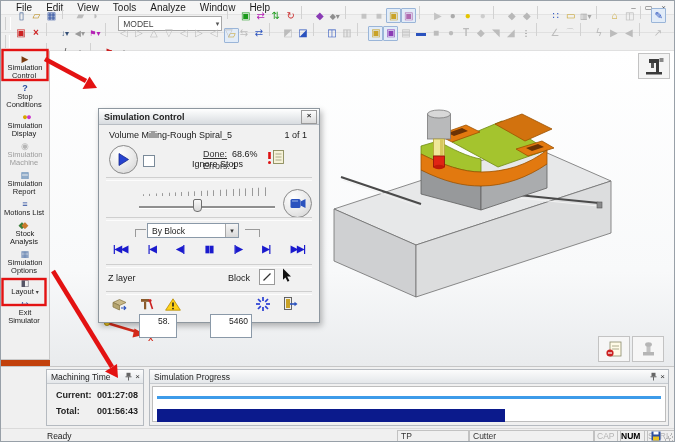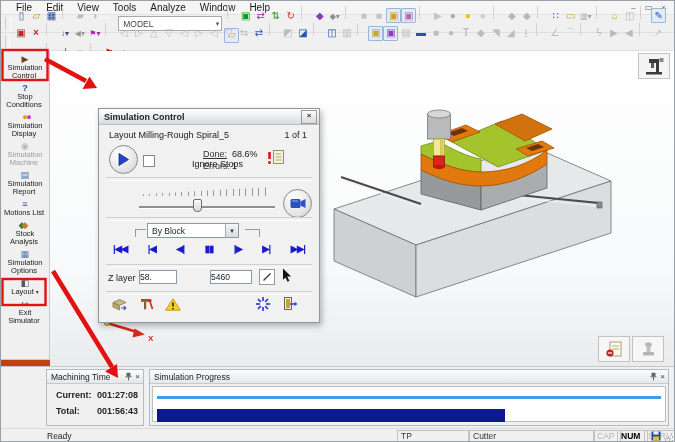--- a/index.html
+++ b/index.html
@@ -58,22 +58,22 @@
   .thumb{position:absolute;top:90px;width:9px;height:13px;background:linear-gradient(#fafafa,#d8d8d8);
          border:1px solid #6f6f6f;border-radius:2px 2px 4px 4px;box-sizing:border-box;}
   .bracket{position:absolute;top:120px;width:10px;height:7px;border-top:1px solid #9a9a9a;}
   .bracket.l{border-left:1px solid #9a9a9a;} .bracket.r{border-right:1px solid #9a9a9a;}
   .dcombo{position:absolute;left:48px;top:114px;width:92px;height:15px;background:#fff;border:1px solid #8a99a8;
           display:flex;align-items:center;font-size:8.5px;padding-left:4px;box-sizing:border-box;}
   .dcombo .btn{margin-left:auto;width:12px;height:100%;background:linear-gradient(#f6f6f6,#d9d9d9);
                border-left:1px solid #a8a8a8;display:flex;align-items:center;justify-content:center;font-size:7px;color:#333;}
   .pb-row{position:absolute;left:14px;right:14px;top:134px;display:flex;justify-content:space-between;}
   .pb{color:#1a1acd;font-size:9.5px;font-weight:bold;letter-spacing:-1px;cursor:default;}
-  .dinput{position:absolute;height:14px;background:#fff;border:1px solid #8a99a8;font-size:8.5px;
-          padding:0 0;box-sizing:border-box;line-height:12px;}
+  .dinput{position:absolute;height:24px;background:#fff;border:1px solid #8a99a8;font-size:8.5px;
+          padding:0 18px;box-sizing:border-box;line-height:12px;margin-top:44px;}
   .mini-btn{position:absolute;width:14px;height:14px;background:#fff;border:1px solid #9a9a9a;
             display:flex;align-items:center;justify-content:center;}
   
   .dock{position:relative;height:61px;background:#f0f0f0;border-top:1px solid #c6c6c6;}
   .panel{position:absolute;top:2px;bottom:2px;background:#f0f0f0;border:1px solid #b5bac0;box-sizing:border-box;}
   .p-head{height:13px;display:flex;align-items:center;background:linear-gradient(#fcfcfc,#e4e7ea);
           border-bottom:1px solid #c6cacf;font-size:8.5px;padding:0 3px 0 4px;color:#222;}
   .p-head .sp{margin-left:auto;display:flex;align-items:center;gap:3px;}
   .p-head .x{font-size:8px;color:#333;line-height:8px;}
   .mt-row{display:flex;justify-content:space-between;font-size:9px;padding:0 5px 0 9px;margin-top:6px;color:#222;font-weight:bold;}
@@ -270,21 +270,21 @@
         </div>
       </div>
     </div>
 
     <div class="dialog">
       <div class="dlg-title">
         <span>Simulation Control</span>
         <span class="dlg-close">×</span>
       </div>
 
-      <span class="dlg-abs" style="left:10px;top:21px;">Layout Milling-Rough Spiral_5</span>
+      <span class="dlg-abs" style="left:10px;top:21px;">Volume Milling-Rough Spiral_5</span>
       <span class="dlg-abs" style="right:12px;top:21px;">1 of 1</span>
 
       <div class="round-btn" style="left:10px;top:36px;">
         <svg width="11" height="13" viewBox="0 0 11 13">
           <polygon points="1,0.5 1,12.5 10.5,6.5" fill="#2743d0" stroke="#16288c" stroke-width="0.8"></polygon>
         </svg>
       </div>
 
       <span class="chk" style="left:44px;top:46px;"></span>
       <span class="dlg-abs" style="left:59px;top:50px;padding-left:34px;">Ignore Stops</span>

